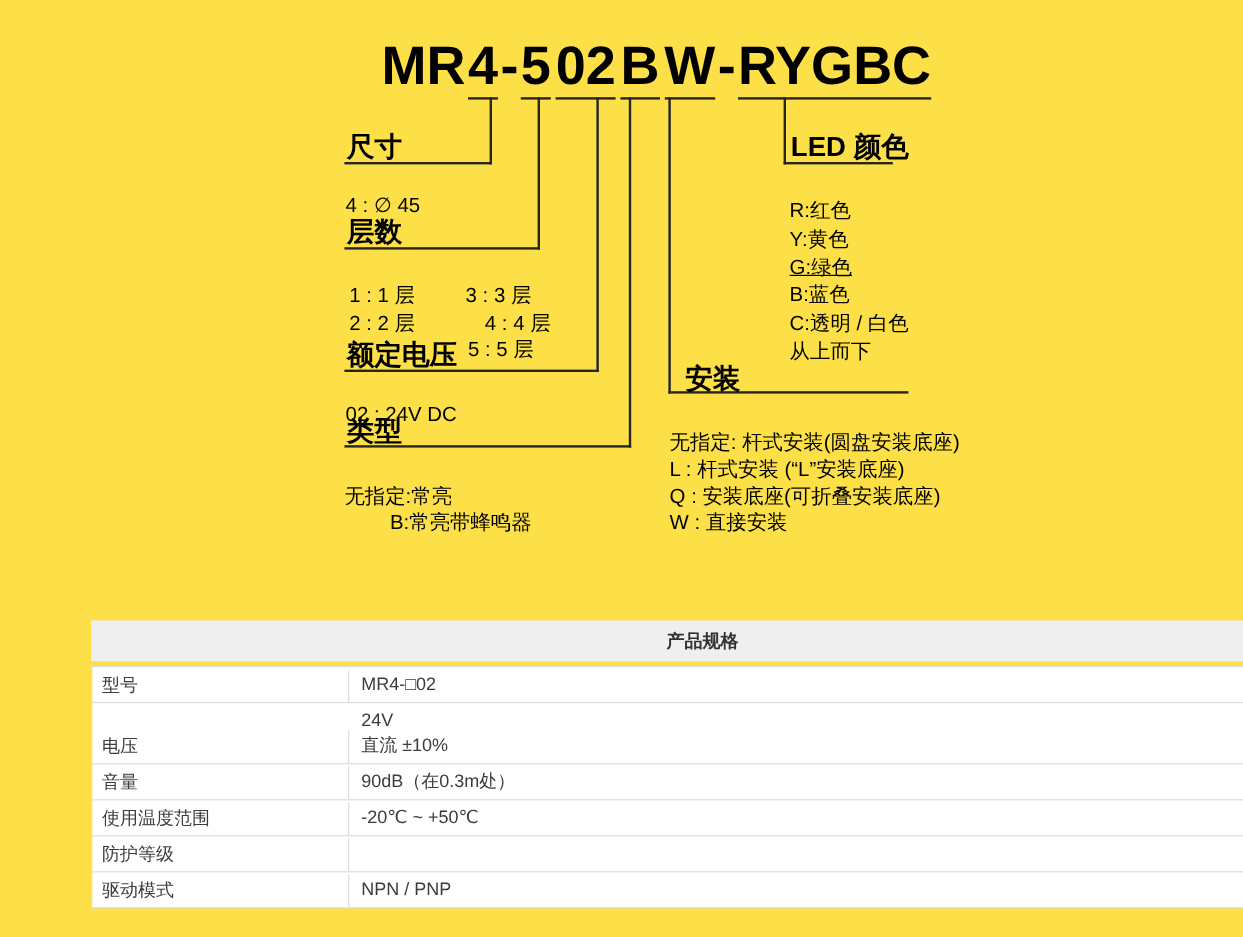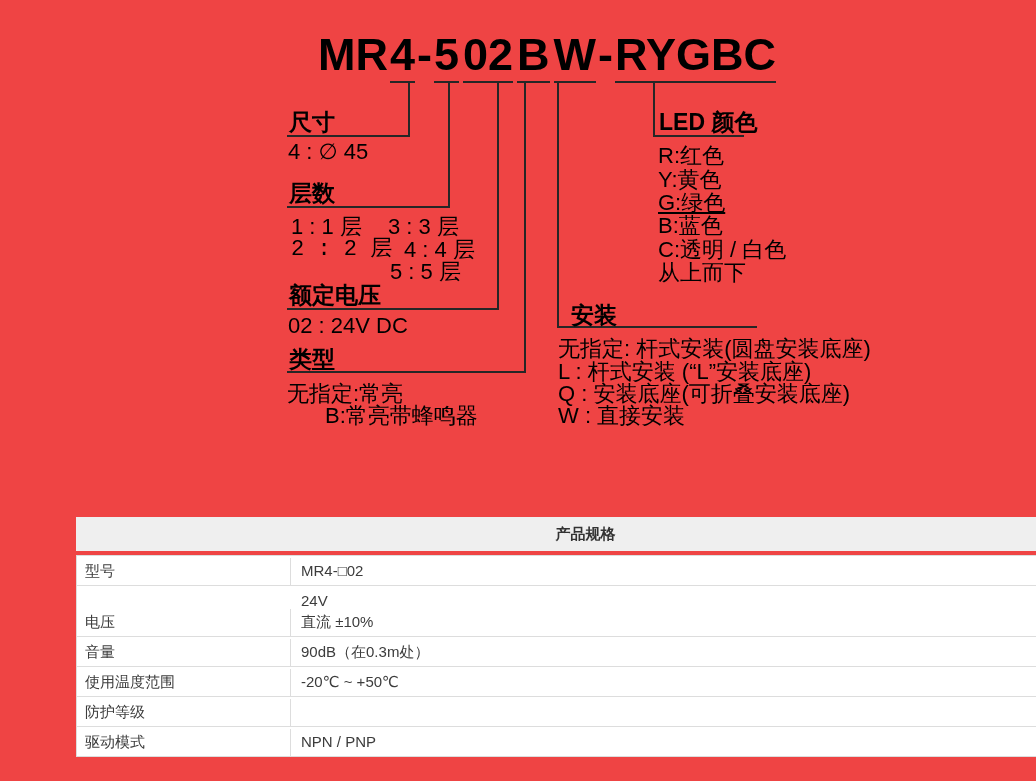--- a/index.html
+++ b/index.html
@@ -1,16 +1,16 @@
 <!DOCTYPE html>
 <html><head>
 <meta charset="utf-8">
 <style>
   html,body{margin:0;padding:0;background:#ffffff;}
-  .page{position:relative;width:1036px;height:781px;background:#ef4444;
+  .page{position:relative;width:1036px;height:781px;background:#fde047;
         font-family:"Liberation Sans","DejaVu Sans",sans-serif;overflow:hidden;color:#000;}
 
   
   .dg-title{position:absolute;left:318px;top:32px;font-size:45px;font-weight:bold;
             line-height:1;color:#000;white-space:nowrap;letter-spacing:0;}
   .seg{display:inline-block;padding-bottom:4px;}
   .seg.u{border-bottom:2px solid #262626;margin:0 2px;}
 
   .vline{position:absolute;width:2px;background:#262626;}
   .hline{position:absolute;height:2px;background:#262626;}
@@ -21,27 +21,27 @@
   .v-mount  {left:557px;top:81px;height:247px;}
   .v-led    {left:653px;top:81px;height:56px;}
   .h-size   {left:287px;top:135px;width:123px;}
   .h-layers {left:287px;top:206px;width:163px;}
   .h-voltage{left:287px;top:308px;width:212px;}
   .h-type   {left:287px;top:371px;width:239px;}
   .h-mount  {left:557px;top:326px;width:200px;}
   .h-led    {left:653px;top:135px;width:91px;}
 
   .dg-label{position:absolute;font-size:23px;font-weight:bold;color:#000;white-space:nowrap;line-height:1.2;}
-  .dg-text {position:absolute;font-size:22px;color:#000;white-space:nowrap;line-height:1.2;}
+  .dg-text {position:absolute;font-size:17px;color:#000;white-space:nowrap;line-height:1.2;margin-top:23px;}
 
   .p-size-label   {left:289px;top:109px;}
   .p-size-value   {left:288px;top:139px;}
   .p-layers-label {left:289px;top:180px;}
   .p-l11{left:291px;top:214px;} .p-l33{left:388px;top:214px;}
-  .p-l22{left:291px;top:237px;font-family:Liberation Mono, monospace;} .p-l44{left:404px;top:237px;}
+  .p-l22{left:291px;top:237px;} .p-l44{left:404px;top:237px;}
   .p-l55{left:390px;top:259px;}
   .p-voltage-label{left:289px;top:282px;}
   .p-voltage-value{left:288px;top:313px;}
   .p-type-label   {left:289px;top:346px;}
   .p-type-0{left:287px;top:381px;}
   .p-type-1{left:325px;top:403px;}
   .p-mount-label  {left:571px;top:302px;text-align:center;}
   .p-mount-0{left:558px;top:336px;}
   .p-mount-1{left:558px;top:359px;}
   .p-mount-2{left:558px;top:381px;}

